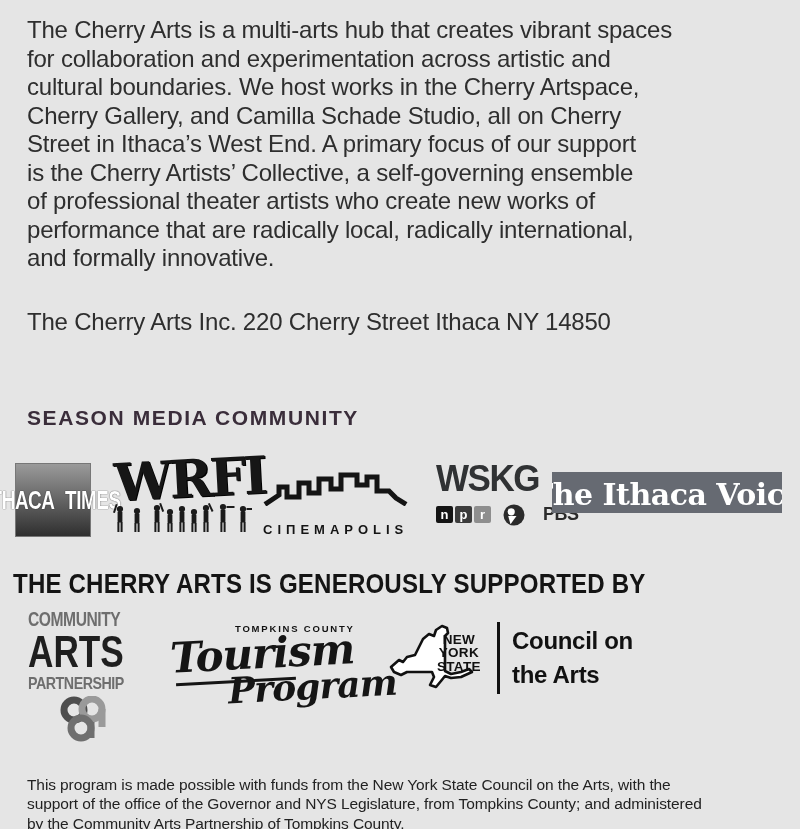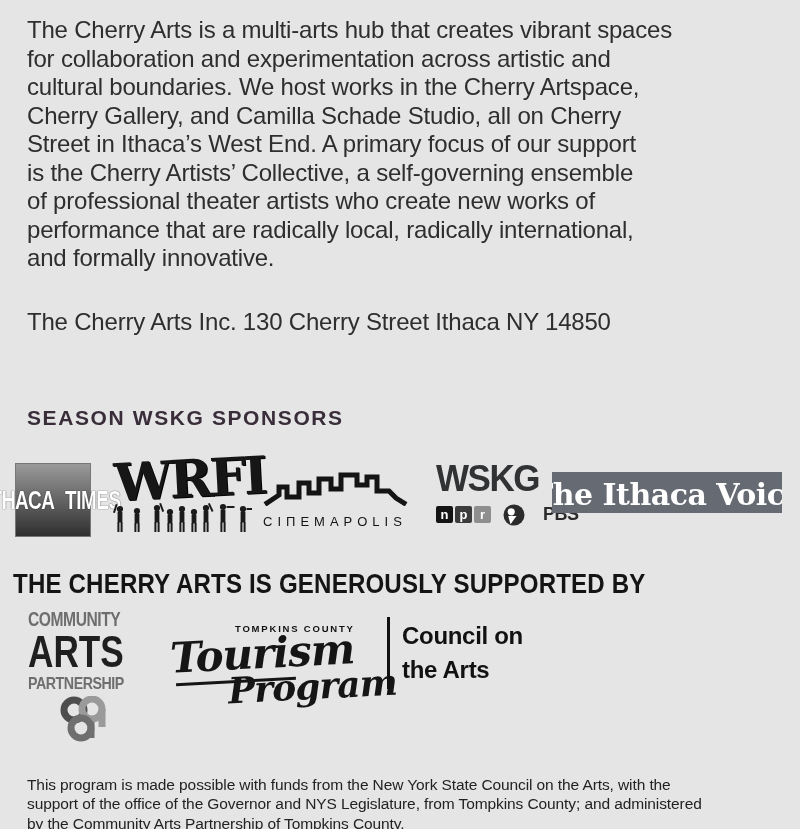--- a/index.html
+++ b/index.html
@@ -37,22 +37,22 @@
   .wrfi { position:absolute; left:110px; top:0; width:142px; height:98px; }
   .wrfi-text {
     font-family:"DejaVu Serif", serif; font-weight:bold; font-size:52px;
     color:#161616; letter-spacing:-3px; transform:rotate(-3deg);
     display:inline-block; line-height:58px; margin-left:4px;
     text-shadow:1px 1px 0 #000;
   }
   .wrfi-people { display:block; margin-top:-6px; }
   .cine { position:absolute; left:263px; top:22px; width:145px; }
   .cine-text {
-    font-size:13px; font-weight:normal; letter-spacing:5px; color:#141414;
-    margin-top:4px; white-space:nowrap;
+    font-size:13px; font-weight:bold; letter-spacing:5px; color:#141414;
+    margin-top:12px; white-space:nowrap;
   }
   .wskg { position:absolute; left:420px; top:8px; width:120px;margin-left:16px; }
   .wskg-text {
     font-size:35px; font-weight:bold; color:#303234; letter-spacing:-1.5px;
     transform:scale(1,1.05); display:inline-block;
   }
   .wskg-sub { display:flex; align-items:center; gap:12px; margin-top:6px; }
   .npr { display:flex; gap:2px; }
   .npr-box {
     width:17px; height:17px; display:flex; align-items:center; justify-content:center;
@@ -138,23 +138,23 @@
   <div class="para">The Cherry Arts is a multi-arts hub that creates vibrant spaces
 for collaboration and experimentation across artistic and
 cultural boundaries. We host works in the Cherry Artspace,
 Cherry Gallery, and Camilla Schade Studio, all on Cherry
 Street in Ithaca’s West End. A primary focus of our support
 is the Cherry Artists’ Collective, a self-governing ensemble
 of professional theater artists who create new works of
 performance that are radically local, radically international,
 and formally innovative.</div>
 
-  <div class="address">The Cherry Arts Inc. 130 Cherry Street Ithaca NY 14850</div>
-
-  <div class="media-heading">SEASON WSKG SPONSORS</div>
+  <div class="address">The Cherry Arts Inc. 220 Cherry Street Ithaca NY 14850</div>
+
+  <div class="media-heading">SEASON MEDIA COMMUNITY</div>
 
   <div class="logo-row1">
 
     <div class="it-box">
       <span class="it-line">ITHACA</span>
       <span class="it-divider"></span>
       <span class="it-line">TIMES</span>
     </div>
 
     <div class="wrfi">
@@ -255,20 +255,28 @@
     </div>
 
     <div class="tourism">
       <span class="tourism-county">TOMPKINS COUNTY</span>
       <span class="tourism-line1">Tourism</span>
       <span class="tourism-underline"></span>
       <span class="tourism-line2">Program</span>
     </div>
 
     <div class="nys">
+      <div class="nys-map-wrap">
+        <svg width="110" height="82" viewBox="0 0 110 82">
+          <path d="M6,50 L14,43 L18,45 L22,40 L30,38 L34,30 L38,22 L44,17 L49,19 L51,13 L57,9 L62,11 L63,16 L60,19 L60,54 L66,57 L76,55 L84,52 L87,55 L76,60 L66,61 L60,59 L56,64 L51,70 L45,68 L49,60 L47,55 L22,55 L16,58 L9,55 Z" fill="#ffffff" stroke="#111111" stroke-width="2.6" stroke-linejoin="round"></path>
+        </svg>
+        <div class="nys-state-text" style="white-space:pre-line;">NEW
+YORK
+STATE</div>
+      </div>
       <div class="nys-bar"></div>
       <div class="nys-council">Council on
 the Arts</div>
     </div>
   </div>
 
   <div class="funding">This program is made possible with funds from the New York State Council on the Arts, with the
 support of the office of the Governor and NYS Legislature, from Tompkins County; and administered
 by the Community Arts Partnership of Tompkins County.</div>
 

